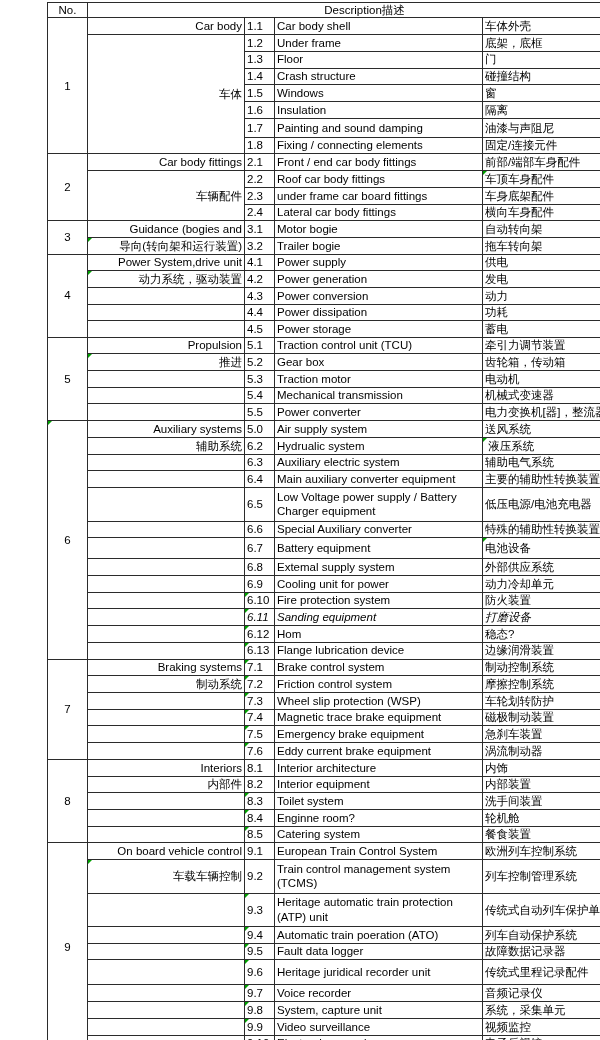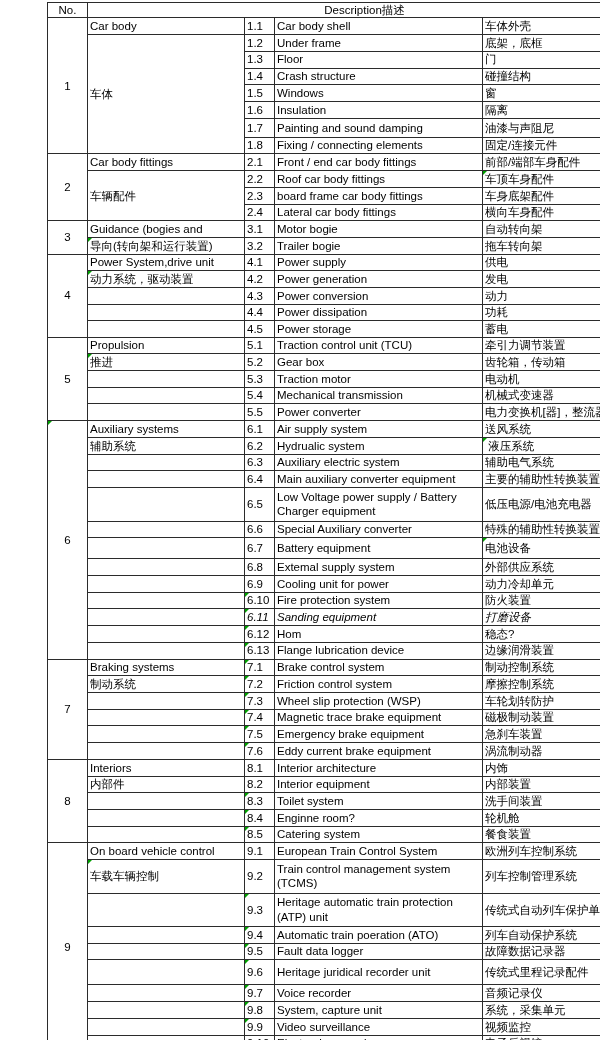--- a/index.html
+++ b/index.html
@@ -16,21 +16,21 @@
   td,th{
     border:1px solid #2b2b2b;
     padding:0 2px;
     vertical-align:middle;
     overflow:hidden;
     position:relative;
     line-height:1.25;
   }
   th{font-weight:normal;text-align:center;}
   td.no-cell{text-align:center;}
-  td.cat-cell{text-align:left;white-space:pre;}
+  td.cat-cell{text-align:right;white-space:pre;}
   td.num-cell{text-align:left;padding-left:2px;white-space:nowrap;}
   td.en-cell{text-align:left;}
   td.zh-cell{text-align:left;white-space:pre;}
   .tri{
     position:absolute;top:0;left:0;width:0;height:0;
     border-top:4px solid #00a000;
     border-right:4px solid transparent;
   }
 </style>
 </head>
@@ -103,21 +103,21 @@
           <td class="zh-cell">前部/端部车身配件</td>
         </tr>
         <tr style="height: 16.72px;">
           <td class="cat-cell" rowspan="3">车辆配件</td>
           <td class="num-cell">2.2</td>
           <td class="en-cell">Roof car body fittings</td>
           <td class="zh-cell"><span class="tri"></span>车顶车身配件</td>
         </tr>
         <tr style="height: 16.72px;">
           <td class="num-cell">2.3</td>
-          <td class="en-cell">board frame car body fittings</td>
+          <td class="en-cell">under frame car board fittings</td>
           <td class="zh-cell">车身底架配件</td>
         </tr>
         <tr style="height: 16.72px;">
           <td class="num-cell">2.4</td>
           <td class="en-cell">Lateral car body fittings</td>
           <td class="zh-cell">横向车身配件</td>
         </tr>
         <tr style="height: 16.72px;">
           <td class="no-cell" rowspan="2">3</td>
           <td class="cat-cell">Guidance (bogies and</td>
@@ -189,21 +189,21 @@
         </tr>
         <tr style="height: 16.72px;">
           <td class="cat-cell"></td>
           <td class="num-cell">5.5</td>
           <td class="en-cell">Power converter</td>
           <td class="zh-cell">电力变换机[器]，整流器;</td>
         </tr>
         <tr style="height: 16.72px;">
           <td class="no-cell" rowspan="13"><span class="tri"></span>6</td>
           <td class="cat-cell">Auxiliary systems</td>
-          <td class="num-cell">6.1</td>
+          <td class="num-cell">5.0</td>
           <td class="en-cell">Air supply system</td>
           <td class="zh-cell">送风系统</td>
         </tr>
         <tr style="height: 16.72px;">
           <td class="cat-cell">辅助系统</td>
           <td class="num-cell">6.2</td>
           <td class="en-cell">Hydrualic system</td>
           <td class="zh-cell"><span class="tri"></span> 液压系统</td>
         </tr>
         <tr style="height: 16.72px;">

